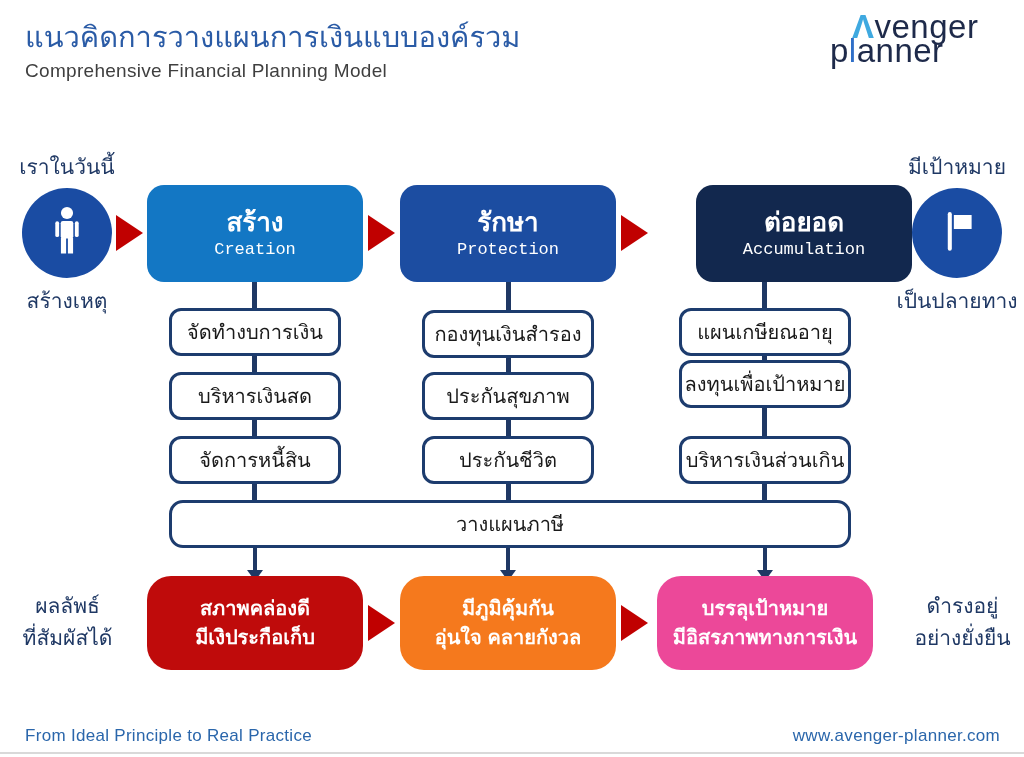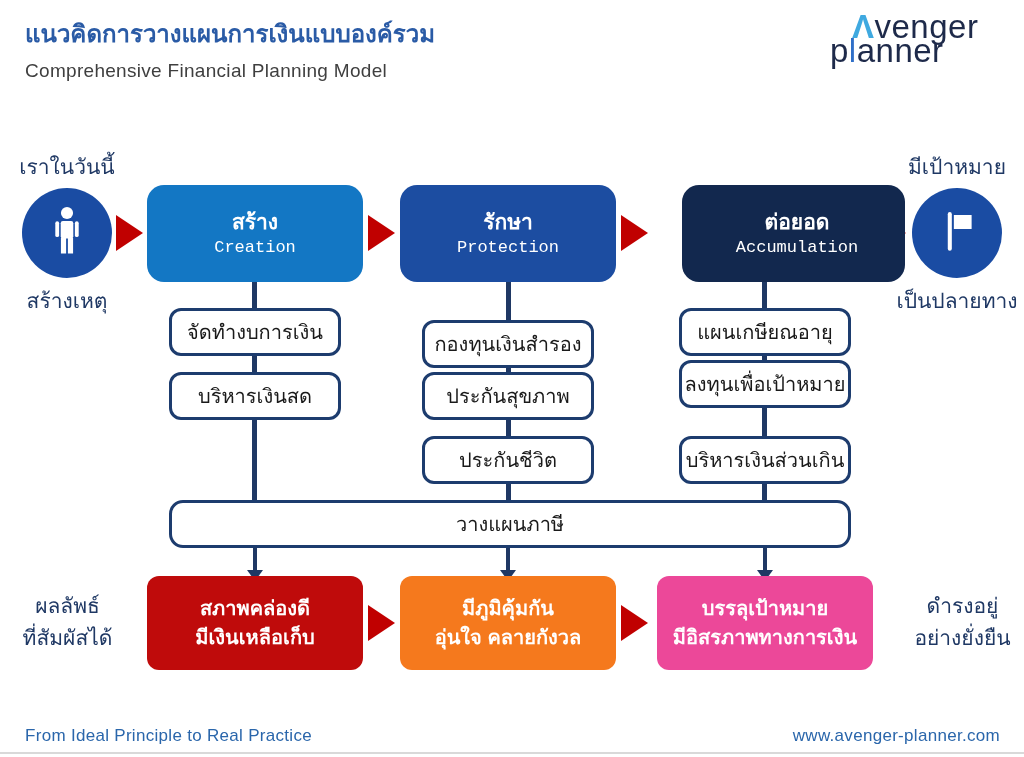--- a/index.html
+++ b/index.html
@@ -2,48 +2,48 @@
 <html style="--title-blue: #2a5ba6; --subtitle-gray: #3f3f3f; --navy: #1f3864; --line-navy: #1f3864; --box-border: #1d3c6e; --red-arrow: #c00000; --tagline-red: #c41111; --icon-blue: #1a4ca3; --footer-blue: #2a66ab; --logo-navy: #1e2a4a; --logo-caret: #3fa9e0; --logo-l: #2f6fc8;"><head>
 <meta charset="utf-8">
 <style>
   html,body{margin:0;padding:0;background:#fff;}
   .page{
     position:relative;width:1024px;height:757px;background:#ffffff;overflow:hidden;
     font-family:"Liberation Sans","DejaVu Sans",sans-serif;
   }
   .abs{position:absolute;}
   
-  .title{left:25px;top:14px;font-size:24px;font-weight:bold;color:var(--title-blue);white-space:nowrap;}
+  .title{left:25px;top:14px;font-size:29px;font-weight:normal;color:var(--title-blue);white-space:nowrap;}
   .subtitle{left:25px;top:60px;font-size:19px;color:var(--subtitle-gray);letter-spacing:.3px;white-space:nowrap;}
   .logo{left:830px;top:10px;line-height:1;color:var(--logo-navy);font-weight:500;}
   .logo-l1{margin-left:22px;font-size:33px;letter-spacing:.5px;}
   .logo-l2{margin-top:-9px;font-size:33px;letter-spacing:.5px;}
   .logo-caret{color:var(--logo-caret);font-weight:600;}
   .logo-el{color:var(--logo-l);}
   
   .tagline{left:220px;top:130px;width:600px;text-align:center;font-size:21px;font-weight:600;color:var(--tagline-red);white-space:nowrap;}
   
   .plabel{font-size:21px;color:var(--navy);text-align:center;white-space:nowrap;font-weight:500;}
   .circle{width:90px;height:90px;border-radius:50%;background:var(--icon-blue);display:flex;align-items:center;justify-content:center;}
   
   .stage{height:97px;border-radius:17px;color:#fff;display:flex;flex-direction:column;align-items:center;justify-content:center;top:185px;width:216px;}
-  .stage-th{font-size:21px;font-weight:bold;line-height:1.15;}
+  .stage-th{font-size:26px;font-weight:bold;line-height:1.15;}
   .stage-en{font-size:17px;margin-top:3px;font-family:Liberation Mono, monospace;}
   
   .tri-r{width:0;height:0;border-top:18px solid transparent;border-bottom:18px solid transparent;border-left:27px solid var(--red-arrow);}
   
   .vline{width:5px;background:var(--line-navy);top:282px;height:219px;z-index:0;}
   
   .sub{width:172px;height:48px;background:#fff;border:3px solid var(--box-border);border-radius:12px;display:flex;align-items:center;justify-content:center;font-size:20px;color:#1a1a1a;z-index:1;box-sizing:border-box;white-space:nowrap;}
   .tax{left:169px;top:500px;width:682px;height:48px;background:#fff;border:3px solid var(--box-border);border-radius:14px;display:flex;align-items:center;justify-content:center;font-size:20px;color:#1a1a1a;z-index:1;box-sizing:border-box;}
   
   .dstem{width:4px;background:var(--line-navy);top:548px;height:23px;}
   .dhead{width:0;height:0;border-left:8px solid transparent;border-right:8px solid transparent;border-top:11px solid var(--line-navy);top:570px;}
   
-  .outcome{top:576px;width:216px;height:94px;border-radius:12px;color:#fff;display:flex;flex-direction:column;align-items:center;justify-content:center;font-size:20px;font-weight:bold;line-height:1.45;text-align:center;}
+  .outcome{top:576px;width:216px;height:94px;border-radius:24px;color:#fff;display:flex;flex-direction:column;align-items:center;justify-content:center;font-size:20px;font-weight:bold;line-height:1.45;text-align:center;}
   
   .result{font-size:21px;color:var(--navy);text-align:center;line-height:1.5;font-weight:500;white-space:nowrap;}
   
   .footer-left{left:25px;top:726px;font-size:17px;color:var(--footer-blue);letter-spacing:.3px;white-space:nowrap;}
   .footer-right{right:24px;top:726px;font-size:17px;color:var(--footer-blue);letter-spacing:.3px;white-space:nowrap;}
   .bottom-line{left:0;right:0;bottom:3px;height:2px;background:#d9d9d9;}
 </style>
 </head>
 <body>
 
@@ -93,48 +93,49 @@
   <div class="abs vline" style="left:762px;"></div>
 
   <div class="abs stage" style="left: 147px; background-color: rgb(19, 119, 196);">
     <div class="stage-th">สร้าง</div>
     <div class="stage-en">Creation</div>
   </div>
   <div class="abs stage" style="left: 400px; background-color: rgb(28, 77, 161);">
     <div class="stage-th">รักษา</div>
     <div class="stage-en">Protection</div>
   </div>
-  <div class="abs stage" style="left: 682px; background-color: rgb(18, 40, 78); padding-left: 7px;">
+  <div class="abs stage" style="left: 696px; background-color: rgb(18, 40, 78);">
     <div class="stage-th">ต่อยอด</div>
     <div class="stage-en">Accumulation</div>
   </div>
 
   <div class="abs sub" style="left:169px;top:308px;">จัดทำงบการเงิน</div>
   <div class="abs sub" style="left:169px;top:372px;">บริหารเงินสด</div>
+  <div class="abs sub" style="left:169px;top:436px;">จัดการหนี้สิน</div>
 
-  <div class="abs sub" style="left:422px;top:320px;">กองทุนเงินสำรอง</div>
+  <div class="abs sub" style="left:422px;top:310px;">กองทุนเงินสำรอง</div>
   <div class="abs sub" style="left:422px;top:372px;">ประกันสุขภาพ</div>
   <div class="abs sub" style="left:422px;top:436px;">ประกันชีวิต</div>
 
   <div class="abs sub" style="left:679px;top:308px;">แผนเกษียณอายุ</div>
   <div class="abs sub" style="left:679px;top:360px;">ลงทุนเพื่อเป้าหมาย</div>
   <div class="abs sub" style="left:679px;top:436px;">บริหารเงินส่วนเกิน</div>
 
   <div class="abs tax">วางแผนภาษี</div>
 
   <div class="abs dstem" style="left:253px;"></div>
   <div class="abs dhead" style="left:247px;"></div>
   <div class="abs dstem" style="left:506px;"></div>
   <div class="abs dhead" style="left:500px;"></div>
   <div class="abs dstem" style="left:763px;"></div>
   <div class="abs dhead" style="left:757px;"></div>
 
   <div class="abs outcome" style="left: 147px; background-color: rgb(191, 11, 11);">
     <div>สภาพคล่องดี</div>
-    <div>มีเงินเหลือเก็บ</div>
+    <div>มีเงิประกือเก็บ</div>
   </div>
   <div class="abs outcome" style="left: 400px; background-color: rgb(245, 121, 29);">
     <div>มีภูมิคุ้มกัน</div>
     <div>อุ่นใจ คลายกังวล</div>
   </div>
   <div class="abs outcome" style="left: 657px; background-color: #ec4899;">
     <div>บรรลุเป้าหมาย</div>
     <div>มีอิสรภาพทางการเงิน</div>
   </div>
 

